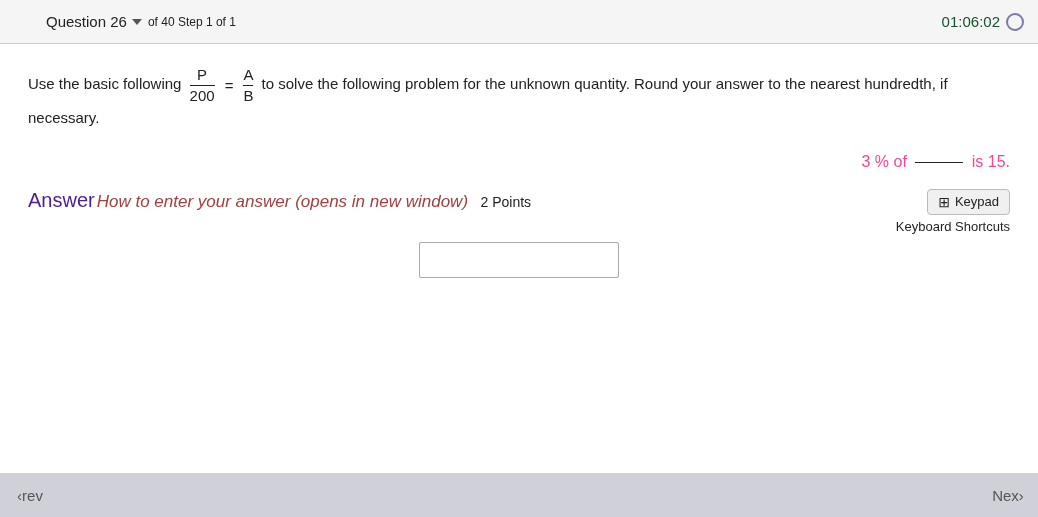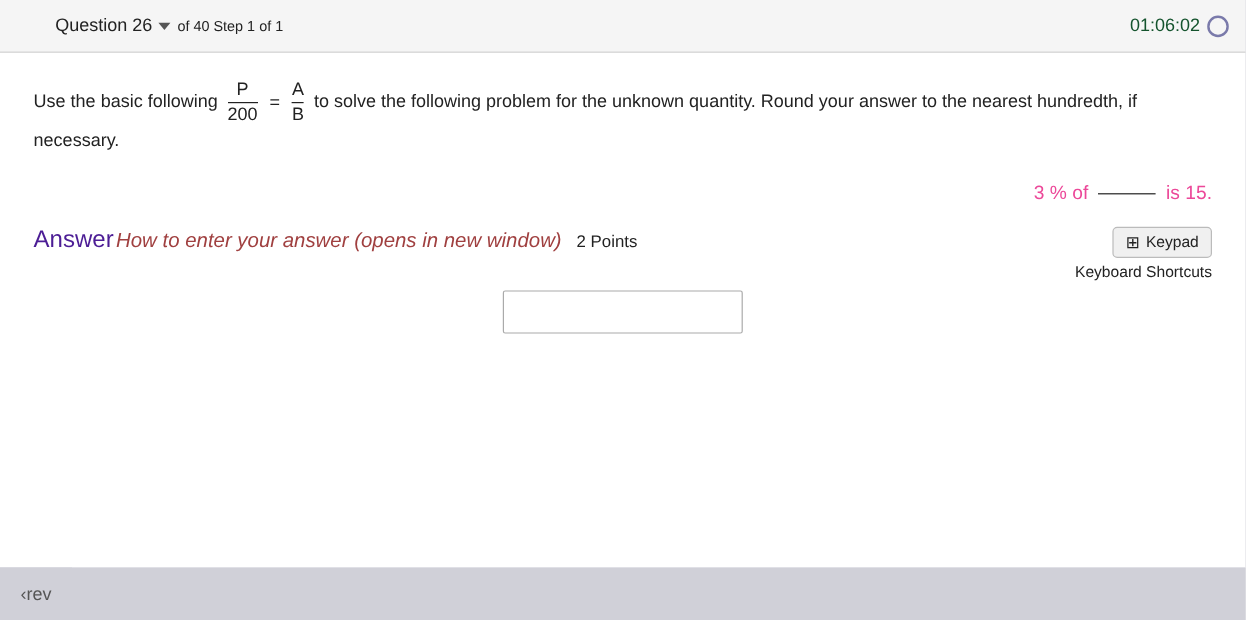--- a/index.html
+++ b/index.html
@@ -323,13 +323,17 @@
     </div>
   </div>
 
 </div>
 
 <div class="nav-bar">
   <button class="nav-prev">
     <span>‹</span>
     <span>rev</span>
   </button>
+  <button class="nav-next">
+    <span>Nex</span>
+    <span>›</span>
+  </button>
 </div>
 
 </body></html>

